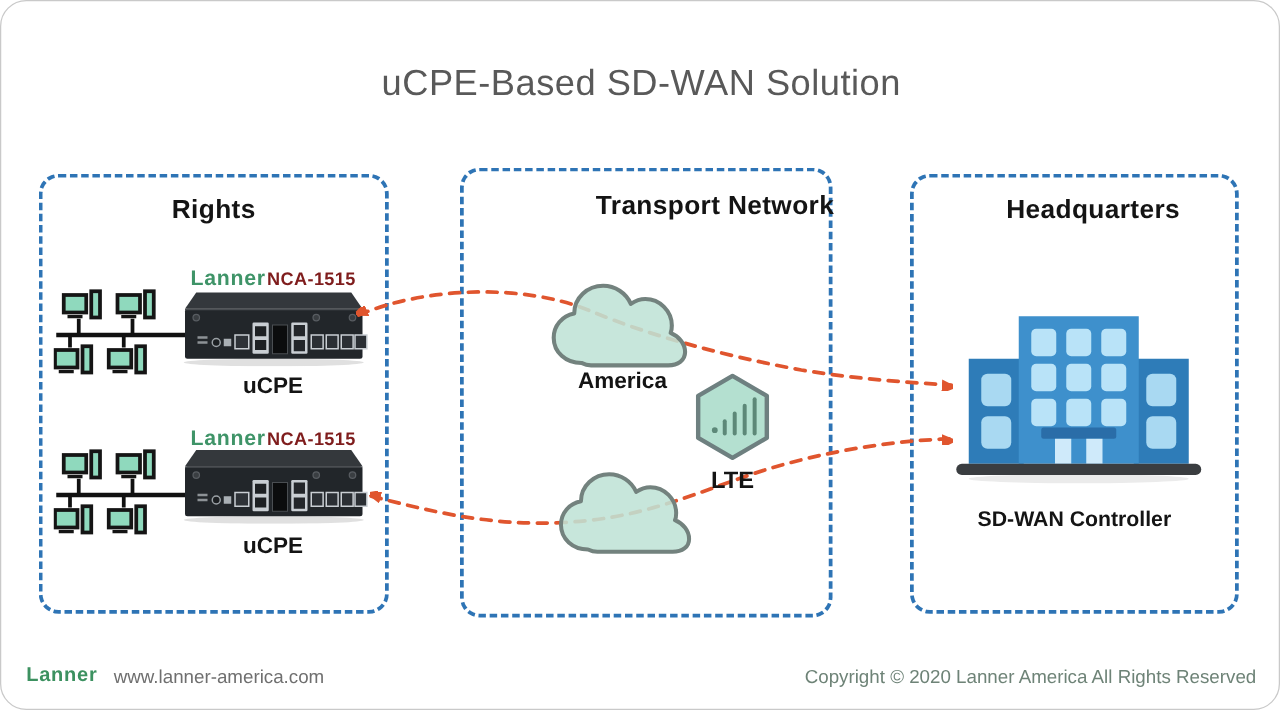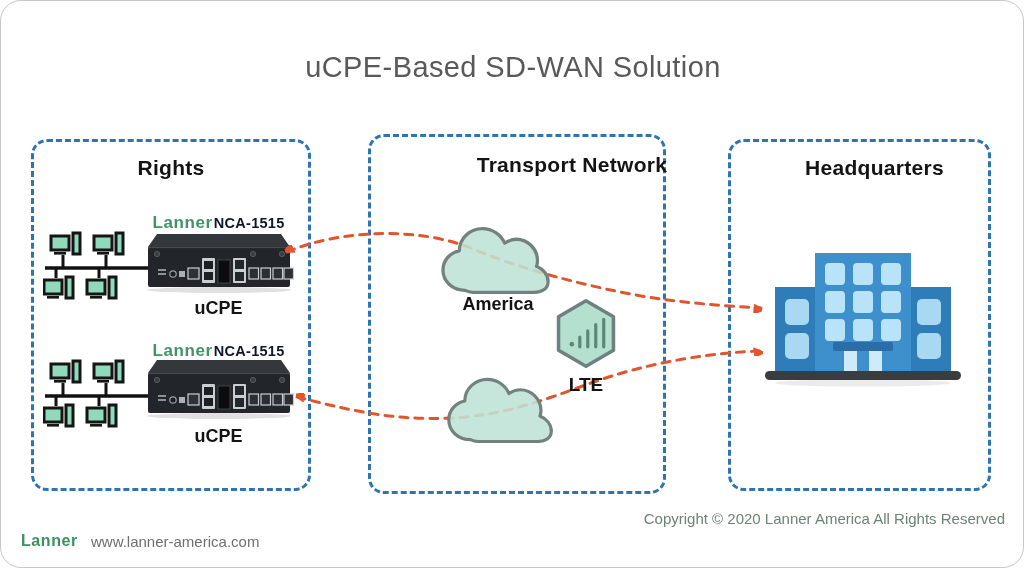--- a/index.html
+++ b/index.html
@@ -33,35 +33,35 @@
   }
   .node-label{
     font-size:18px;font-weight:bold;color:#141414;
     text-align:center;z-index:4;
   }
   .brand-label{ text-align:center;z-index:2;white-space:nowrap; }
   .brand-label .brand{
     font-size:17px;font-weight:800;color:#3f9468;letter-spacing:.6px;
   }
   .brand-label .model{
-    font-size:14.5px;font-weight:bold;color:#0f172a;margin-left:1px;letter-spacing:.3px;
+    font-size:14.5px;font-weight:bold;color:#7f1d1d;margin-left:1px;letter-spacing:.3px;
   }
   .hq-caption{
     font-size:17px;font-weight:bold;color:#141414;
     text-align:center;line-height:21px;z-index:2;
   }
   .icon-z2{z-index:2;}
   .icon-z4{z-index:4;}
   #arrow-overlay{left:0;top:0;z-index:3;pointer-events:none;}
   .footer-brand{
     left:20px;top:531px;font-size:16px;font-weight:800;
     color:#3c9160;letter-spacing:.6px;z-index:2;
   }
   .footer-site{left:90px;top:532px;font-size:15px;color:#6f6f6f;z-index:2;}
-  .footer-copy{right:18px;top:509px;font-size:15px;color:#6e8377;z-index:2;}
+  .footer-copy{right:18px;top:532px;font-size:15px;color:#6e8377;z-index:2;}
 </style>
 </head>
 <body>
 
 <div class="canvas">
 
   <div class="abs title">uCPE-Based SD-WAN Solution</div>
 
   <div class="abs panel" style="left:30px;top:138px;width:280px;height:352px;"></div>
   <div class="abs panel" style="left:367px;top:133px;width:298px;height:360px;"></div>
@@ -203,20 +203,21 @@
     <rect x="62" y="94" width="20" height="22" rx="4" fill="#b9e3f8"></rect>
     <rect x="90" y="94" width="20" height="22" rx="4" fill="#b9e3f8"></rect>
     <rect x="118" y="94" width="20" height="22" rx="4" fill="#b9e3f8"></rect>
     <rect x="70" y="117" width="60" height="9" rx="2" fill="#2a6da8"></rect>
     <rect x="81" y="126" width="13" height="20" fill="#cfeafa"></rect>
     <rect x="106" y="126" width="13" height="20" fill="#cfeafa"></rect>
     <rect x="2" y="146" width="196" height="9" rx="4.5" fill="#3a3d40"></rect>
   </svg>
 
   <div class="abs hq-caption" style="left:727px;top:404px;width:263px;">
+    <div>SD-WAN Controller</div>
   </div>
 
   <svg id="arrow-overlay" class="abs" width="1024" height="568" viewBox="0 0 1024 568">
     <defs>
       <marker id="ah-end" markerWidth="9" markerHeight="9" refX="7.5" refY="4" orient="auto" markerUnits="userSpaceOnUse">
         <path d="M0,0 L9,4 L0,8 Z" fill="#e0552e" transform="scale(1.4)"></path>
       </marker>
       <marker id="ah-start" markerWidth="9" markerHeight="9" refX="7.5" refY="4" orient="auto-start-reverse" markerUnits="userSpaceOnUse">
         <path d="M0,0 L9,4 L0,8 Z" fill="#e0552e" transform="scale(1.4)"></path>
       </marker>

